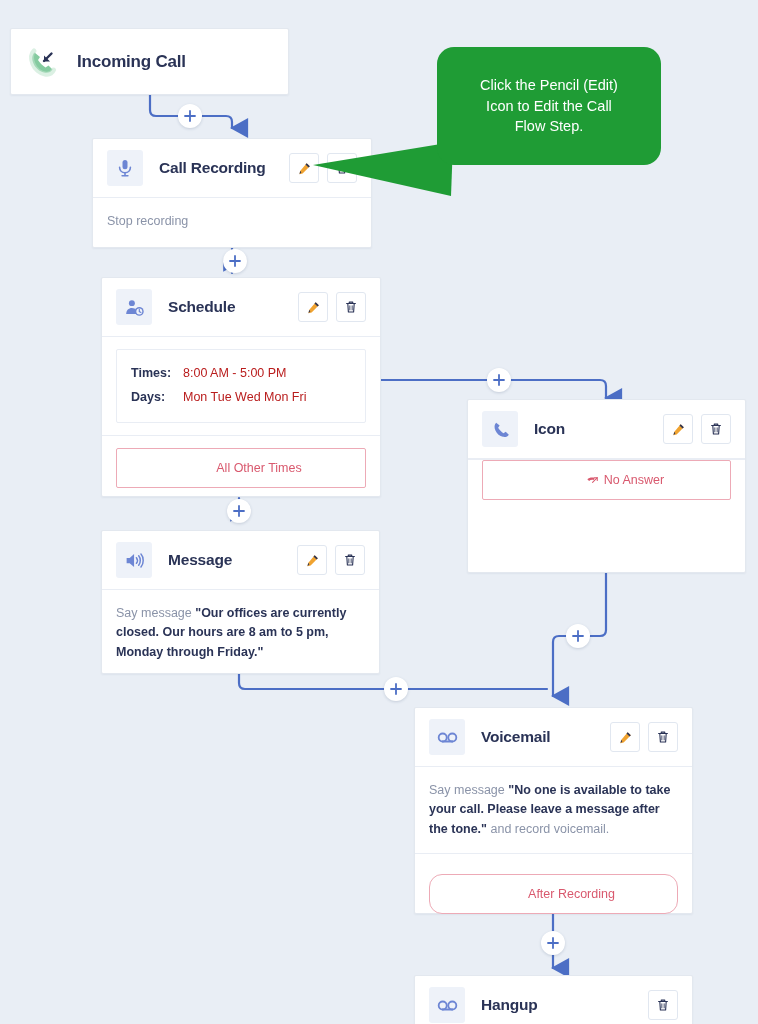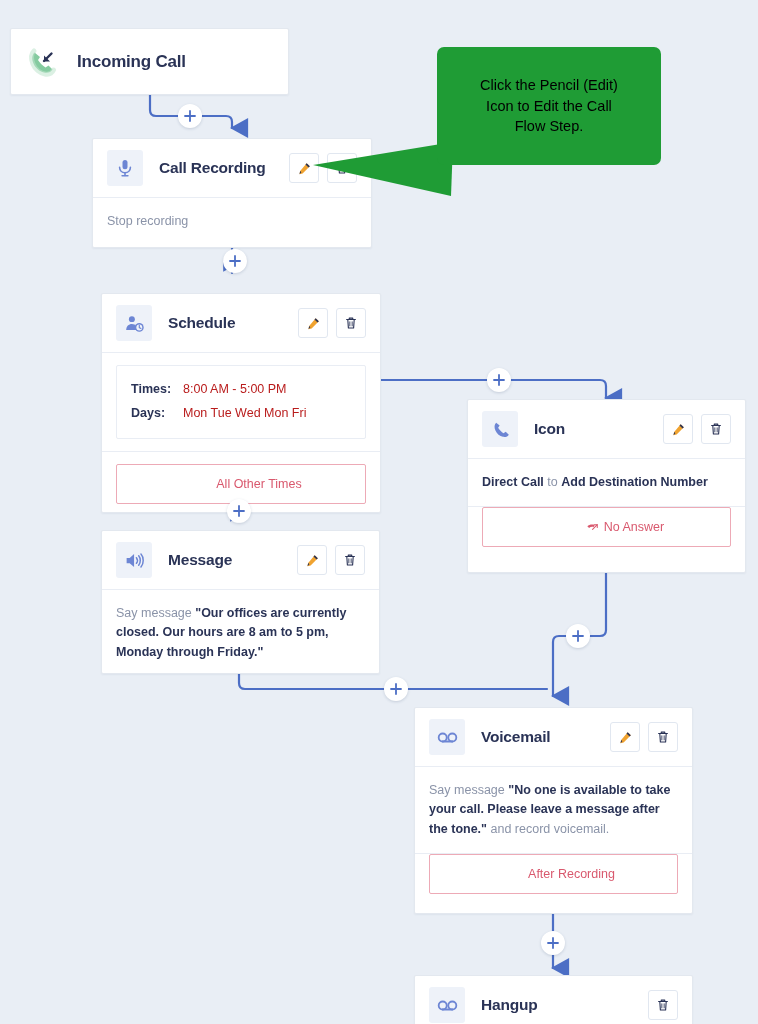--- a/index.html
+++ b/index.html
@@ -135,22 +135,22 @@
     cursor: pointer;
     z-index: 5;
   }
   .plus svg { display: block; }
   
   #tooltip {
     position: absolute;
     left: 437px; top: 47px;
     width: 224px; height: 118px;
     background: #1f9c35;
-    border-radius: 7px;
-    color: #000000;
+    border-radius: 17px;
+    color: #ffffff;
     font-size: 14.5px;
     line-height: 1.42;
     text-align: center;
     display: flex;
     align-items: center;
     justify-content: center;
     padding: 0 14px;
     box-sizing: border-box;
     z-index: 20;
   }
@@ -282,21 +282,21 @@
                    L23.5,21.5 L20.5,23.5 C18,22 14.5,18.5 13,16 L15,13 Z" fill="#7ec89b" opacity="0.95"></path>
           <path d="M9,7 C6,10 6,15 8,20 C10,25 15,29 20,30 C24,30.8 27,29 28.5,26" stroke="#bde3cc" stroke-width="5" fill="none" opacity="0.55" stroke-linecap="round"></path>
           <path d="M26.5,9.5 L19,17" stroke="#2a3356" stroke-width="2.4" stroke-linecap="round"></path>
           <path d="M19,11.5 L19,17.5 L25,17.5 Z" fill="#2a3356"></path>
         </svg>
       </div>
       <div class="card-title big">Incoming Call</div>
     </div>
   </div>
 
-  <div class="card" style="left:101px; top:293px; width:280px; height:220px;">
+  <div class="card" style="left:101px; top:277px; width:280px; height:220px;">
     <div class="card-head">
       <div class="icon-box">
         <svg width="21" height="21" viewBox="0 0 24 24">
           <circle cx="9" cy="7" r="3.4" fill="#6d86d4"></circle>
           <path d="M2.5,19.5 C2.5,15.2 5.4,12.6 9,12.6 C11.2,12.6 13.1,13.6 14.3,15.2 L14.3,19.5 Z" fill="#6d86d4"></path>
           <circle cx="17.5" cy="16.5" r="5" fill="#6d86d4"></circle>
           <circle cx="17.5" cy="16.5" r="3.4" fill="#eef2f9"></circle>
           <path d="M17.5,14.2 L17.5,16.7 L19.3,17.6" stroke="#6d86d4" stroke-width="1.3" fill="none" stroke-linecap="round"></path>
         </svg>
       </div>
@@ -357,23 +357,20 @@
           <svg width="14" height="14" viewBox="0 0 24 24">
             <path d="M4.5,6 L19.5,6" stroke="#2a3356" stroke-width="1.9" stroke-linecap="round"></path>
             <path d="M9,6 L9,3.6 L15,3.6 L15,6" stroke="#2a3356" stroke-width="1.9" fill="none" stroke-linejoin="round"></path>
             <path d="M6.5,6 L7.5,20.5 L16.5,20.5 L17.5,6 Z" fill="none" stroke="#2a3356" stroke-width="1.9" stroke-linejoin="round"></path>
             <path d="M10,10 L10,17 M14,10 L14,17" stroke="#2a3356" stroke-width="1.5" stroke-linecap="round"></path>
           </svg>
         </div>
       </div>
     </div>
     <div class="divider"></div>
-    <div class="card-body">
-      <b>Direct Call</b><span class="muted"> to </span><b>Add Destination Number</b>
-    </div>
     <div class="divider"></div>
     <div class="pink-btn tallish" style="margin-top:0;">
       <svg width="14" height="14" viewBox="0 0 24 24">
         <path d="M4,10.5 C7,8 12,7 16.5,8.5 L15,12 C12,11.2 9,11.8 7,13.5 Z" fill="#d9596e"></path>
         <path d="M13,16 L21,8" stroke="#d9596e" stroke-width="1.8" stroke-linecap="round"></path>
         <path d="M21,8 L21,13 M21,8 L16,8" stroke="#d9596e" stroke-width="1.8" stroke-linecap="round" fill="none"></path>
       </svg>
       <span>No Answer</span>
     </div>
   </div>
@@ -439,21 +436,21 @@
             <path d="M10,10 L10,17 M14,10 L14,17" stroke="#2a3356" stroke-width="1.5" stroke-linecap="round"></path>
           </svg>
         </div>
       </div>
     </div>
     <div class="divider"></div>
     <div class="card-body">
       <span class="muted">Say message </span><b>"No one is available to take your call. Please leave a message after the tone."</b><span class="muted"> and record voicemail.</span>
     </div>
     <div class="divider"></div>
-    <div class="pink-btn tallish" style="margin-top:0;">
+    <div class="pink-btn tallish" style="margin-top:20px;border-radius:13px;">
       <span>After Recording</span>
     </div>
   </div>
 
   <div class="card" style="left:414px; top:975px; width:279px; height:60px;">
     <div class="card-head">
       <div class="icon-box">
         <svg width="23" height="23" viewBox="0 0 24 24">
           <circle cx="7" cy="12" r="4.2" fill="none" stroke="#6d86d4" stroke-width="1.9"></circle>
           <circle cx="17" cy="12" r="4.2" fill="none" stroke="#6d86d4" stroke-width="1.9"></circle>

